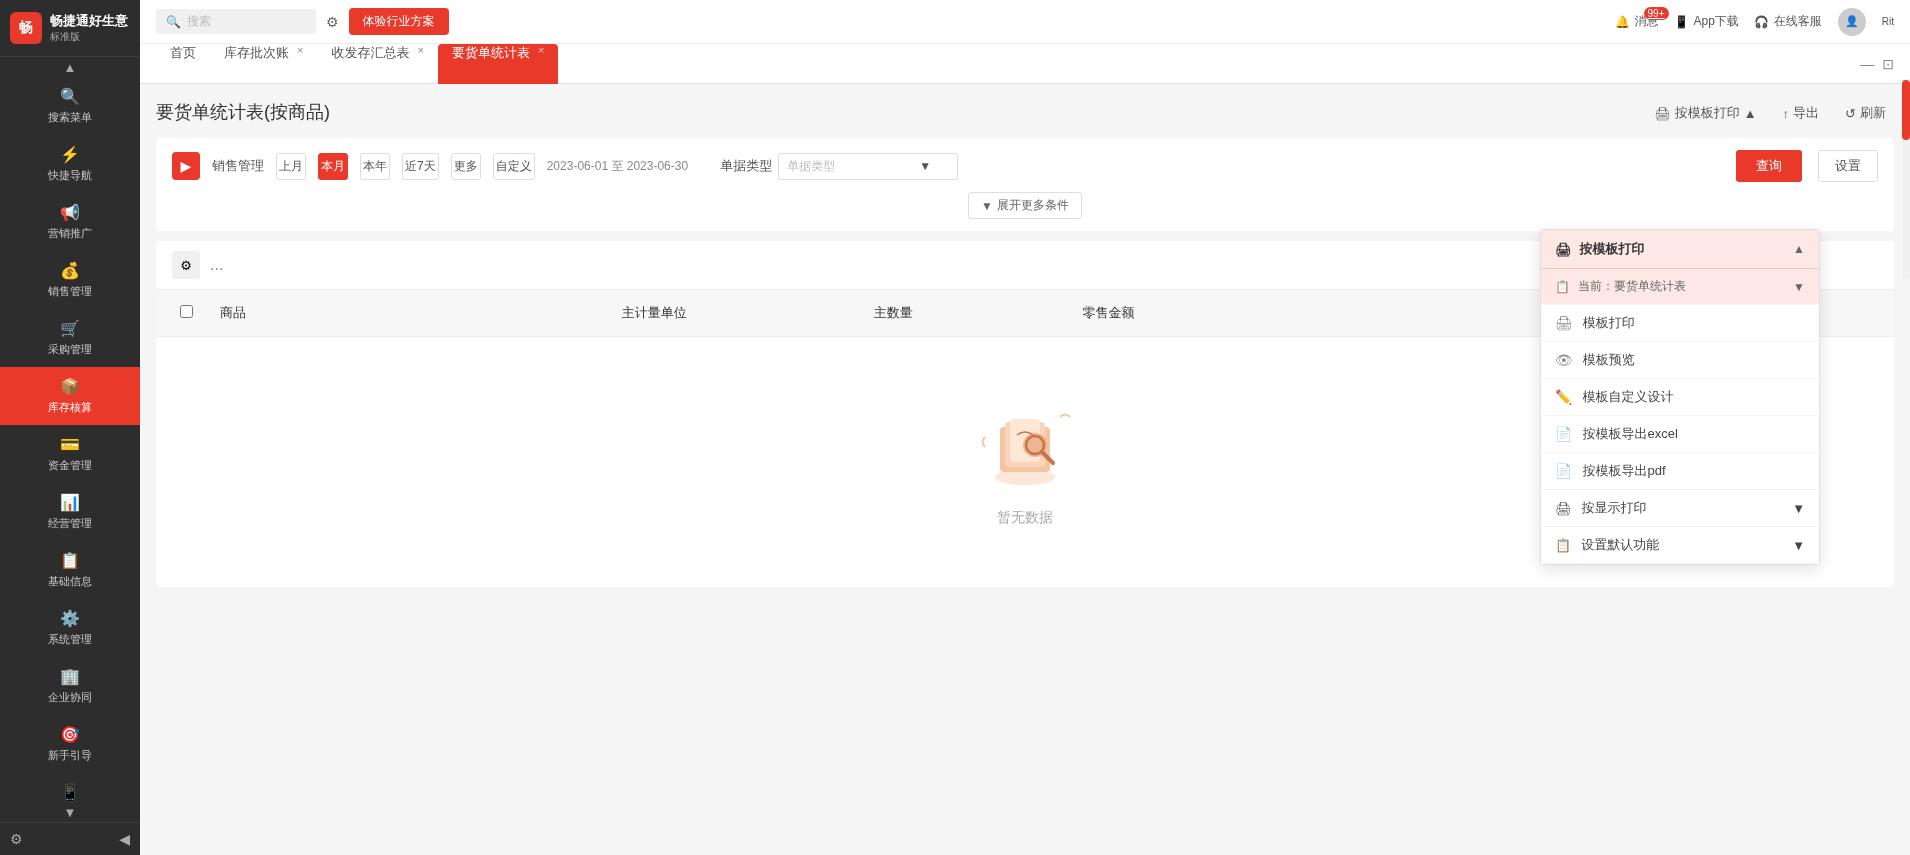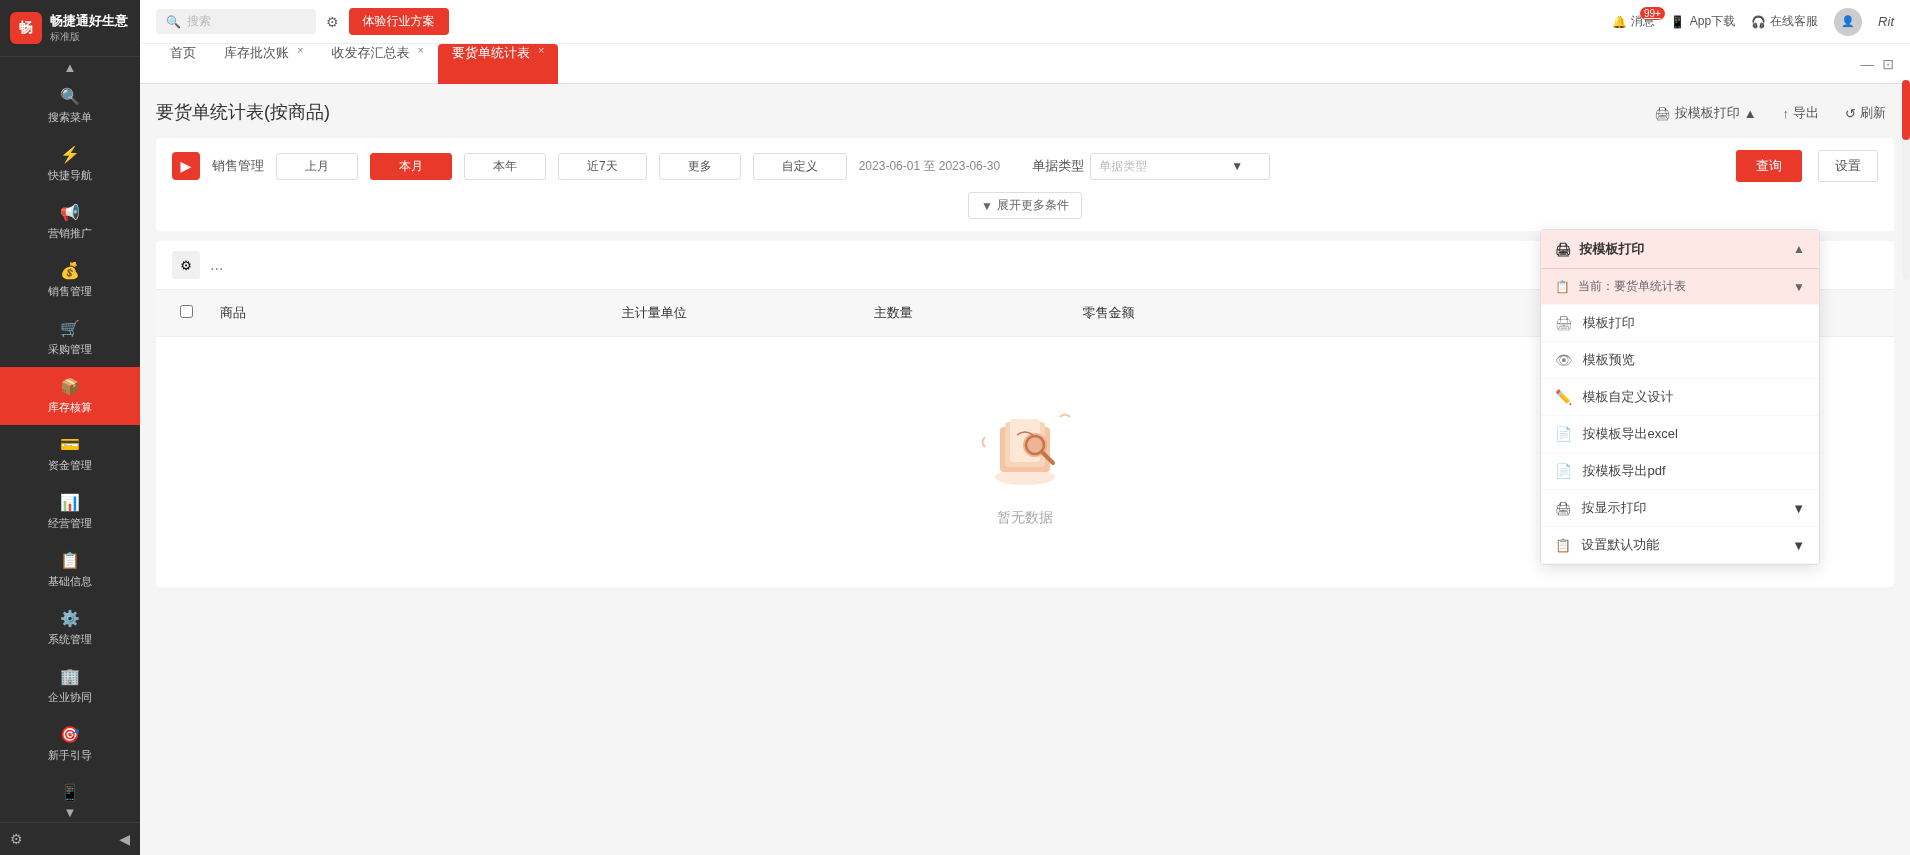--- a/index.html
+++ b/index.html
@@ -237,21 +237,21 @@
       display: flex;
       align-items: center;
       justify-content: center;
       color: white;
       cursor: pointer;
       font-size: 14px;
       flex-shrink: 0;
     }
     .filter-label { color: #555; font-size: 13px; white-space: nowrap; }
     .date-btn {
-      padding: 4px 28px;
+      padding: 4px 2px;
       border: 1px solid #ddd;
       border-radius: 3px;
       font-size: 12px;
       cursor: pointer;
       color: #555;
       background: white;
     }
     .date-btn.active {
       background: #e8392a;
       color: white;
@@ -566,21 +566,21 @@
         <span>📱</span>
         <span>App下载</span>
       </div>
       <div class="topbar-right-item">
         <span>🎧</span>
         <span>在线客服</span>
       </div>
       <div class="avatar">
         <span>👤</span>
       </div>
-      <span style="color:#555;font-size:13px;font-style:italic;">Rit</span>
+      <span style="color:#555;font-size:10px;">Rit</span>
     </div>
   </div>
 
   <div class="tab-bar">
     <div class="tab tab-home">
       <span>首页</span>
     </div>
     <div class="tab">
       <span>库存批次账</span>
       <span class="tab-close">×</span>

